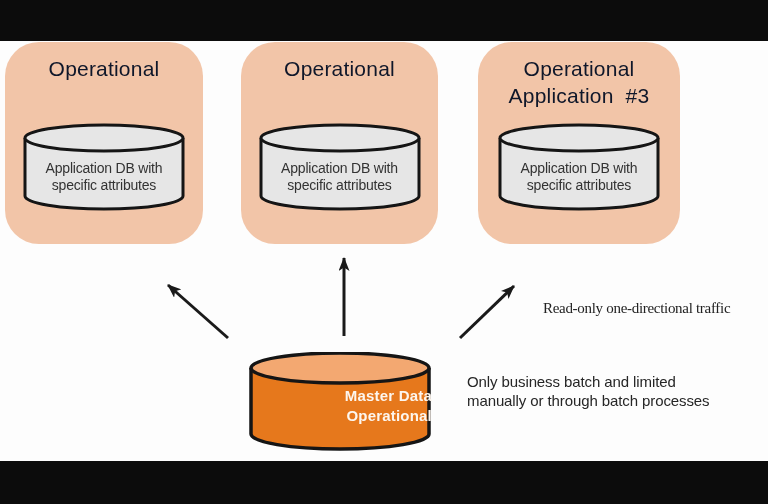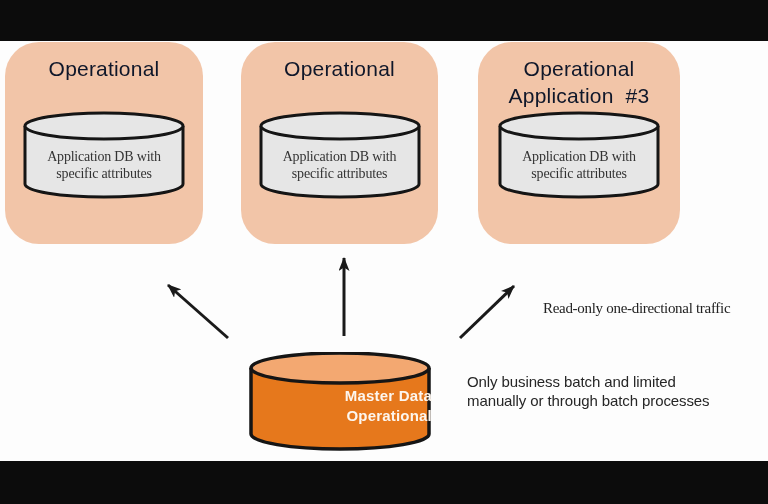--- a/index.html
+++ b/index.html
@@ -22,22 +22,22 @@
   .app-box.b1 { left:5px;   width:198px; }
   .app-box.b2 { left:241px; width:197px; }
   .app-box.b3 { left:478px; width:202px; }
   .app-title {
     margin-top:13px; text-align:center;
     font-size:21px; line-height:27px; color:#0f172a;
     letter-spacing:0.2px;
   }
   .app-title .line { white-space:pre; }
   .cyl-wrap {
-    position:absolute; top:68px; left:50%; transform:translateX(-50%);
-    width:164px; height:90px;font-family:Liberation Serif, serif;
+    position:absolute; top:80px; left:50%; transform:translateX(-50%);
+    width:164px; height:90px;
   }
   .cyl-wrap svg { display:block; }
   .cyl-label {
     position:absolute; top:38px; left:0; width:100%;
     text-align:center; font-size:14px; line-height:17px;
     color:#333333; letter-spacing:-0.2px;
   }
   .cyl-label .line { white-space:pre; }
   .cyl-stroke path, .cyl-stroke ellipse { stroke:#151515; stroke-width:3; }
   .master-wrap { position:absolute; left:248px; top:311px; width:184px; height:102px; }

